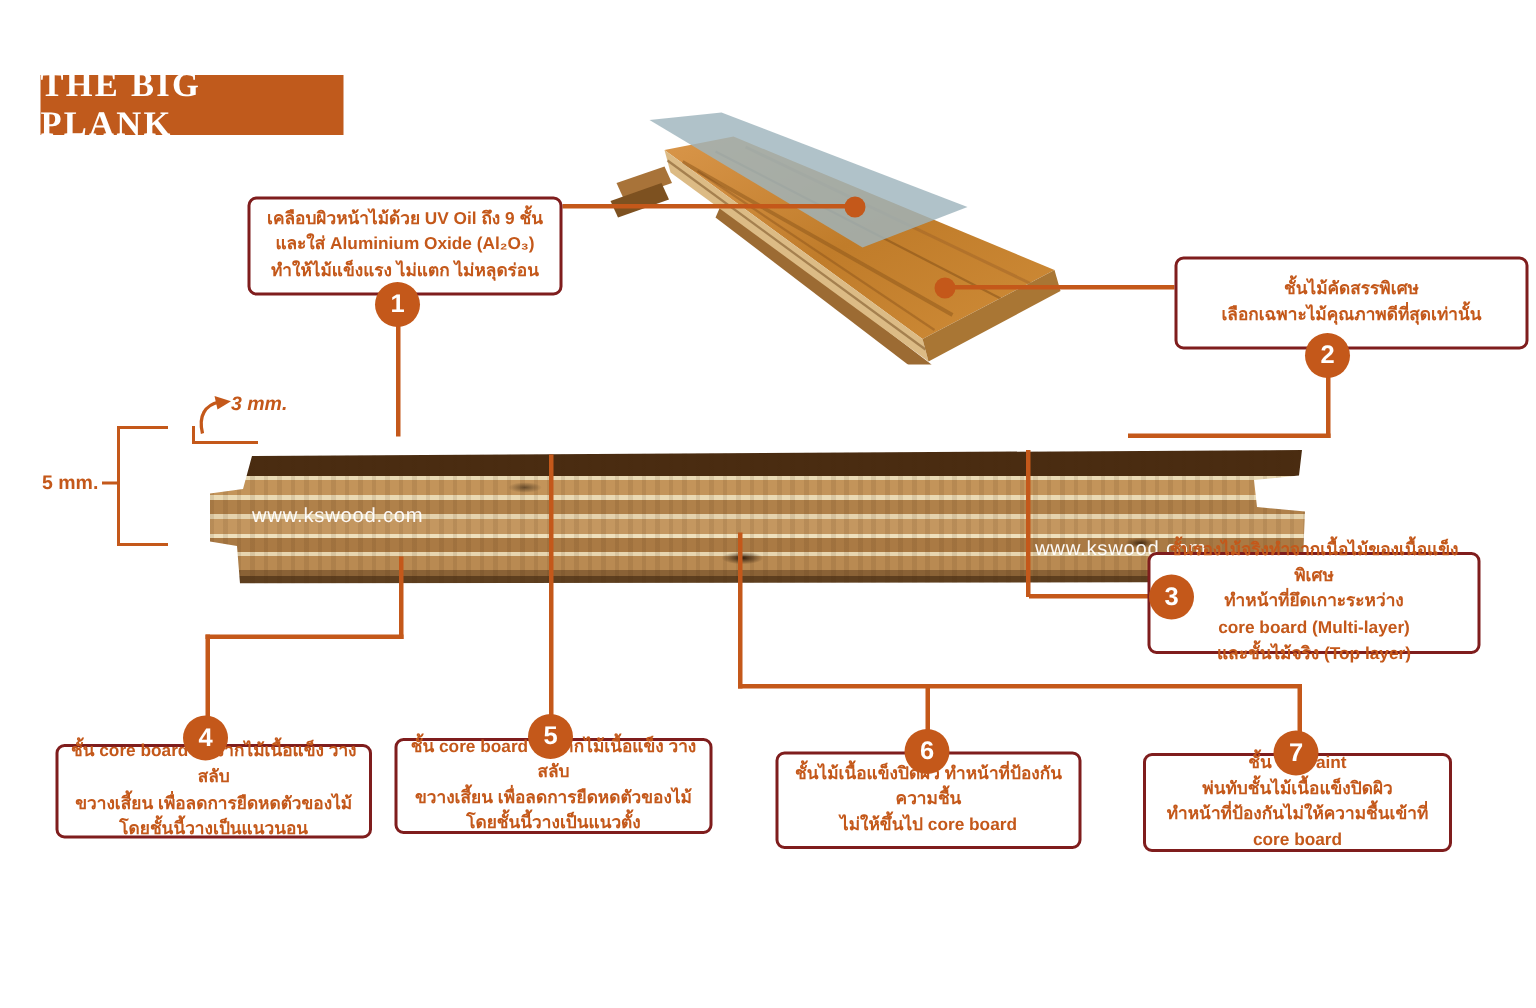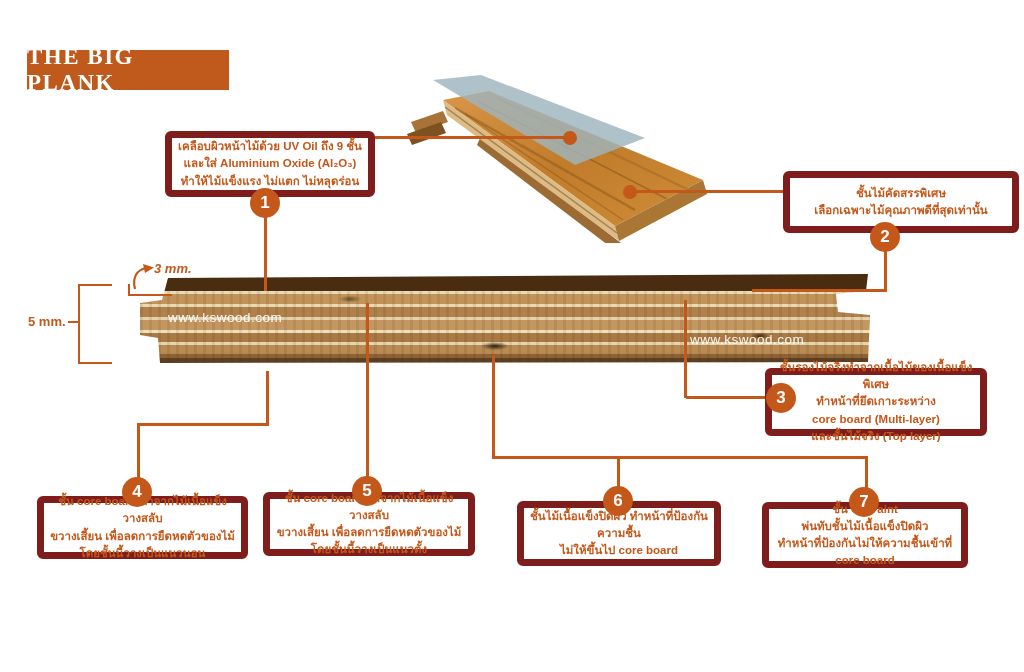--- a/index.html
+++ b/index.html
@@ -15,33 +15,33 @@
   }
   .header-box span{
     font-family:"Liberation Serif","DejaVu Serif",serif;font-weight:bold;
     color:#fff;font-size:23px;letter-spacing:1.5px;
   }
   
   .line{background:#c4581a;z-index:2;}
   .dot{width:14px;height:14px;border-radius:50%;background:#c4581a;z-index:2;}
   
   .callout{
-    background:#fff;border:7px solid #7f1d1d;border-radius:6px;color:#c4581a;
+    background:#fff;border:2px solid #7f1d1d;border-radius:6px;color:#c4581a;
     display:flex;align-items:center;justify-content:center;text-align:center;
     font-size:11.5px;font-weight:bold;line-height:1.5;padding:4px 6px;box-sizing:border-box;
     z-index:3;white-space:pre-line;
   }
   .num{
     width:30px;height:30px;border-radius:50%;background:#c4581a;color:#fff;
     display:flex;align-items:center;justify-content:center;
     font-size:17px;font-weight:bold;z-index:4;
   }
   
   .xsection{
-    left:140px;top:274px;width:730px;height:90px;z-index:1;
+    left:140px;top:300px;width:730px;height:90px;z-index:1;
     background-image:
       radial-gradient(ellipse 20px 6px at 355px 72px, rgba(35,18,4,.9), rgba(35,18,4,0) 70%),
       radial-gradient(ellipse 14px 5px at 620px 62px, rgba(35,18,4,.75), rgba(35,18,4,0) 70%),
       radial-gradient(ellipse 16px 5px at 210px 25px, rgba(20,10,2,.5), rgba(20,10,2,0) 70%),
       repeating-linear-gradient(90deg, rgba(70,40,12,.10) 0 3px, rgba(255,255,255,0) 3px 9px),
       linear-gradient(to bottom,
         #4a2c11 0 17px, #e9d9b4 17px 20px, #c3945a 20px 30px, #ead9b3 30px 33px,
         #b0814a 33px 43px, #e5d2ac 43px 46px, #c49760 46px 56px, #efe0bc 56px 59px,
         #aa7a44 59px 68px, #e7d5af 68px 71px, #b98a52 71px 80px, #8a6236 80px 84px,
         #5e3f1f 84px 90px);

